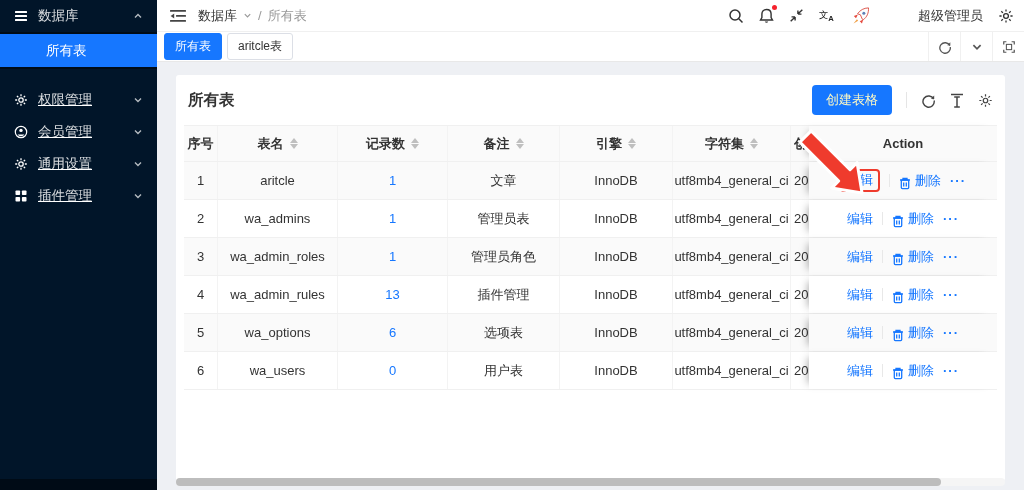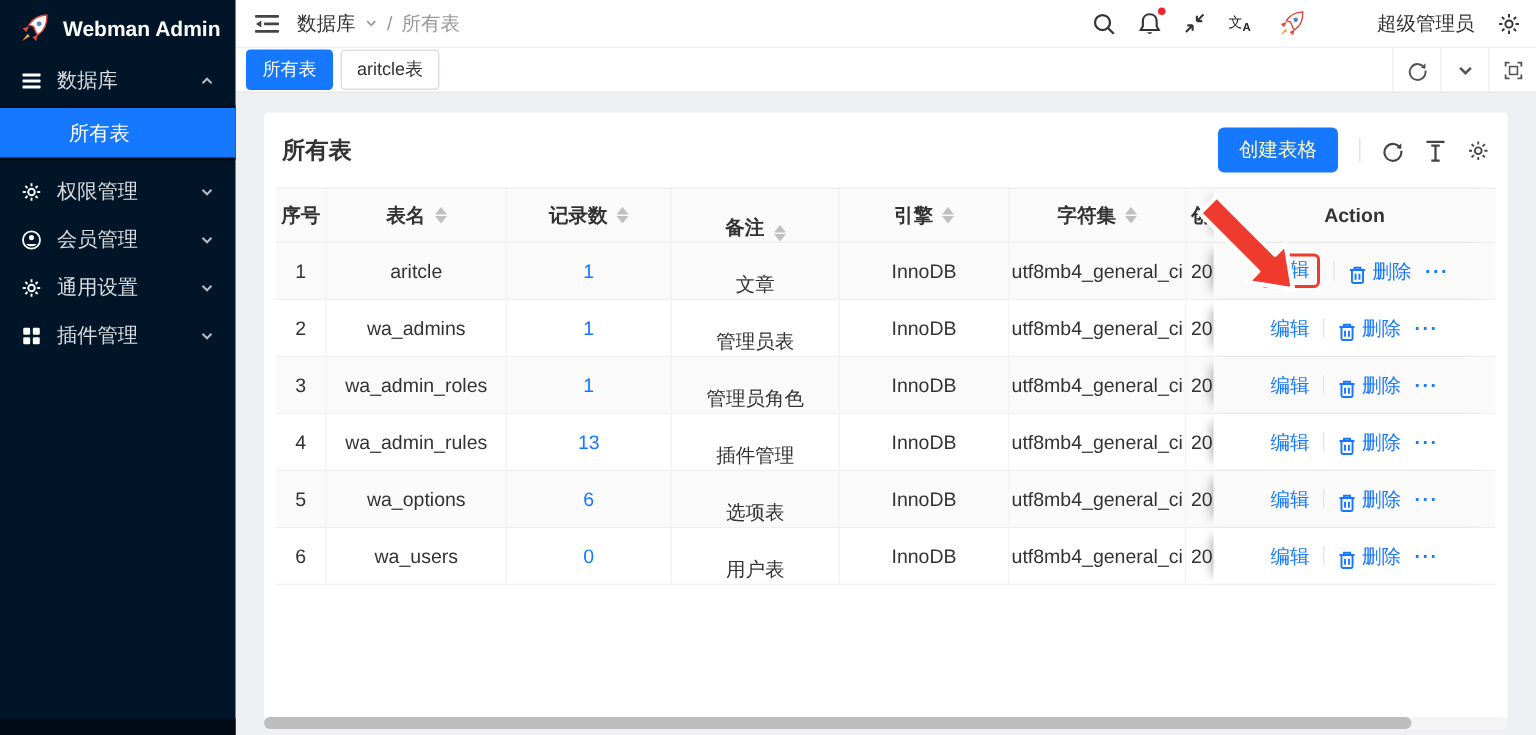--- a/index.html
+++ b/index.html
@@ -11,21 +11,21 @@
     background:#011529; color:#fff; z-index:5; }
   .logo { display:flex; align-items:center; gap:8px; height:38px; padding:0 12px; }
   .logo-text { font-size:14px; font-weight:bold; color:#fff; white-space:nowrap; }
   .menu-item { display:flex; align-items:center; gap:10px; height:32px; padding:0 14px;
     font-size:13.5px; color:rgba(255,255,255,.85); cursor:pointer; }
   .menu-item .chev { margin-left:auto; opacity:.7; }
   .submenu { background:#000c17; padding:2px 0; }
   .submenu-item { height:33px; display:flex; align-items:center; padding-left:46px;
     font-size:13.5px; color:rgba(255,255,255,.75); cursor:pointer; }
   .submenu-item.active { background:#1677ff; color:#fff; }
-  .menu-group { margin-top:5px; }
+  .menu-group { margin-top:15px;text-decoration:underline; }
   .sidebar-foot { position:absolute; bottom:0; left:0; width:100%; height:11px; background:#000b16; }
   .icon { display:inline-flex; align-items:center; justify-content:center; flex:none; }
 
   
   .main { position:absolute; left:157px; top:0; width:867px; height:490px; }
   .topbar { height:32px; background:#fff; display:flex; align-items:center;
     padding:0 10px 0 13px; border-bottom:1px solid #f0f0f0; }
   .crumb { display:flex; align-items:center; gap:6px; margin-left:12px; font-size:13px; color:#333; }
   .crumb .sep, .crumb .current { color:#999; }
   .top-icons { margin-left:auto; display:flex; align-items:center; gap:15px; color:#444; }
@@ -55,21 +55,21 @@
 
   
   .tbl { font-size:13px; color:#333; }
   .tr { display:flex; align-items:stretch; border-bottom:1px solid #f0f0f0; }
   .td, .th { display:flex; align-items:center; justify-content:center; min-height:37px;
     border-right:1px solid #f3f3f3; text-align:center; }
   .thead .tr { background:#fafafa; border-top:1px solid #f0f0f0; }
   .th { font-weight:bold; min-height:35px; gap:6px; }
   .tbody .tr:nth-child(odd) .td { background:#fafafa; }
   .tbody .tr:nth-child(even) .td { background:#fff; }
-  .c-no{width:34px;} .c-name{width:120px;text-align:right;} .c-rec{width:110px;} .c-com{width:112px;align-items:flex-end;}
+  .c-no{width:34px;} .c-name{width:120px;text-align:right;} .c-rec{width:110px;} .c-com{width:112px;}
   .c-eng{width:113px;} .c-chr{width:118px;}
   .c-date{flex:1; overflow:hidden; justify-content:flex-start; padding-left:3px; white-space:nowrap; border-right:none;}
   .c-act{width:188px; position:relative; box-shadow:-7px 0 8px -6px rgba(0,0,0,.35); border-right:none; gap:9px;}
   .thead .c-act{ background:#fafafa; }
   .clip-char{ display:inline-block; width:11px; overflow:hidden; white-space:nowrap; font-weight:bold; }
   .sorter { display:inline-flex; flex-direction:column; gap:1px; }
   .sorter i { width:0; height:0; border-left:4px solid transparent; border-right:4px solid transparent; }
   .sorter .up { border-bottom:5px solid #bfbfbf; }
   .sorter .dn { border-top:5px solid #bfbfbf; }
   a.lnk { color:#1677ff; text-decoration:none; cursor:pointer; }
@@ -85,32 +85,20 @@
   
   .hscroll { position:absolute; left:19px; bottom:3px; width:829px; height:8px;
     background:#f5f5f5; border-radius:4px; }
   .hscroll-thumb { position:absolute; left:0; top:0; height:8px; width:765px;
     background:#bdbdbd; border-radius:4px; cursor:grab; }
 </style>
 </head>
 <body>
 
 <div class="sidebar">
-  <div class="logo">
-    <span class="icon">
-      <svg width="22" height="22" viewBox="0 0 32 32">
-        <path d="M28 3c-7.5.2-13.5 3.5-17.5 9.5l4.5 1.5 3 7 1.5 1C25.5 18 28.5 11 28 3z" fill="#fdfdfd" stroke="#d9453a" stroke-width="1.4"></path>
-        <circle cx="20.5" cy="11.5" r="2.4" fill="#5d7fb5"></circle>
-        <path d="M11 13.5 4.5 16l3.5 3.5z" fill="#e5493d"></path>
-        <path d="M19.5 21.5 17.5 28 14 24.5z" fill="#e5493d"></path>
-        <path d="M9.5 21 4 28l7.5-4.5z" fill="#f0a24a"></path>
-      </svg>
-    </span>
-    <span class="logo-text">Webman Admin</span>
-  </div>
 
   <div class="menu-item">
     <span class="icon">
       <svg width="14" height="14" viewBox="0 0 14 14">
           <g fill="#fff">
             <rect x="1" y="2" width="12" height="2" rx="0.5"></rect>
             <rect x="1" y="6" width="12" height="2" rx="0.5"></rect>
             <rect x="1" y="10" width="12" height="2" rx="0.5"></rect>
           </g>
         </svg>

